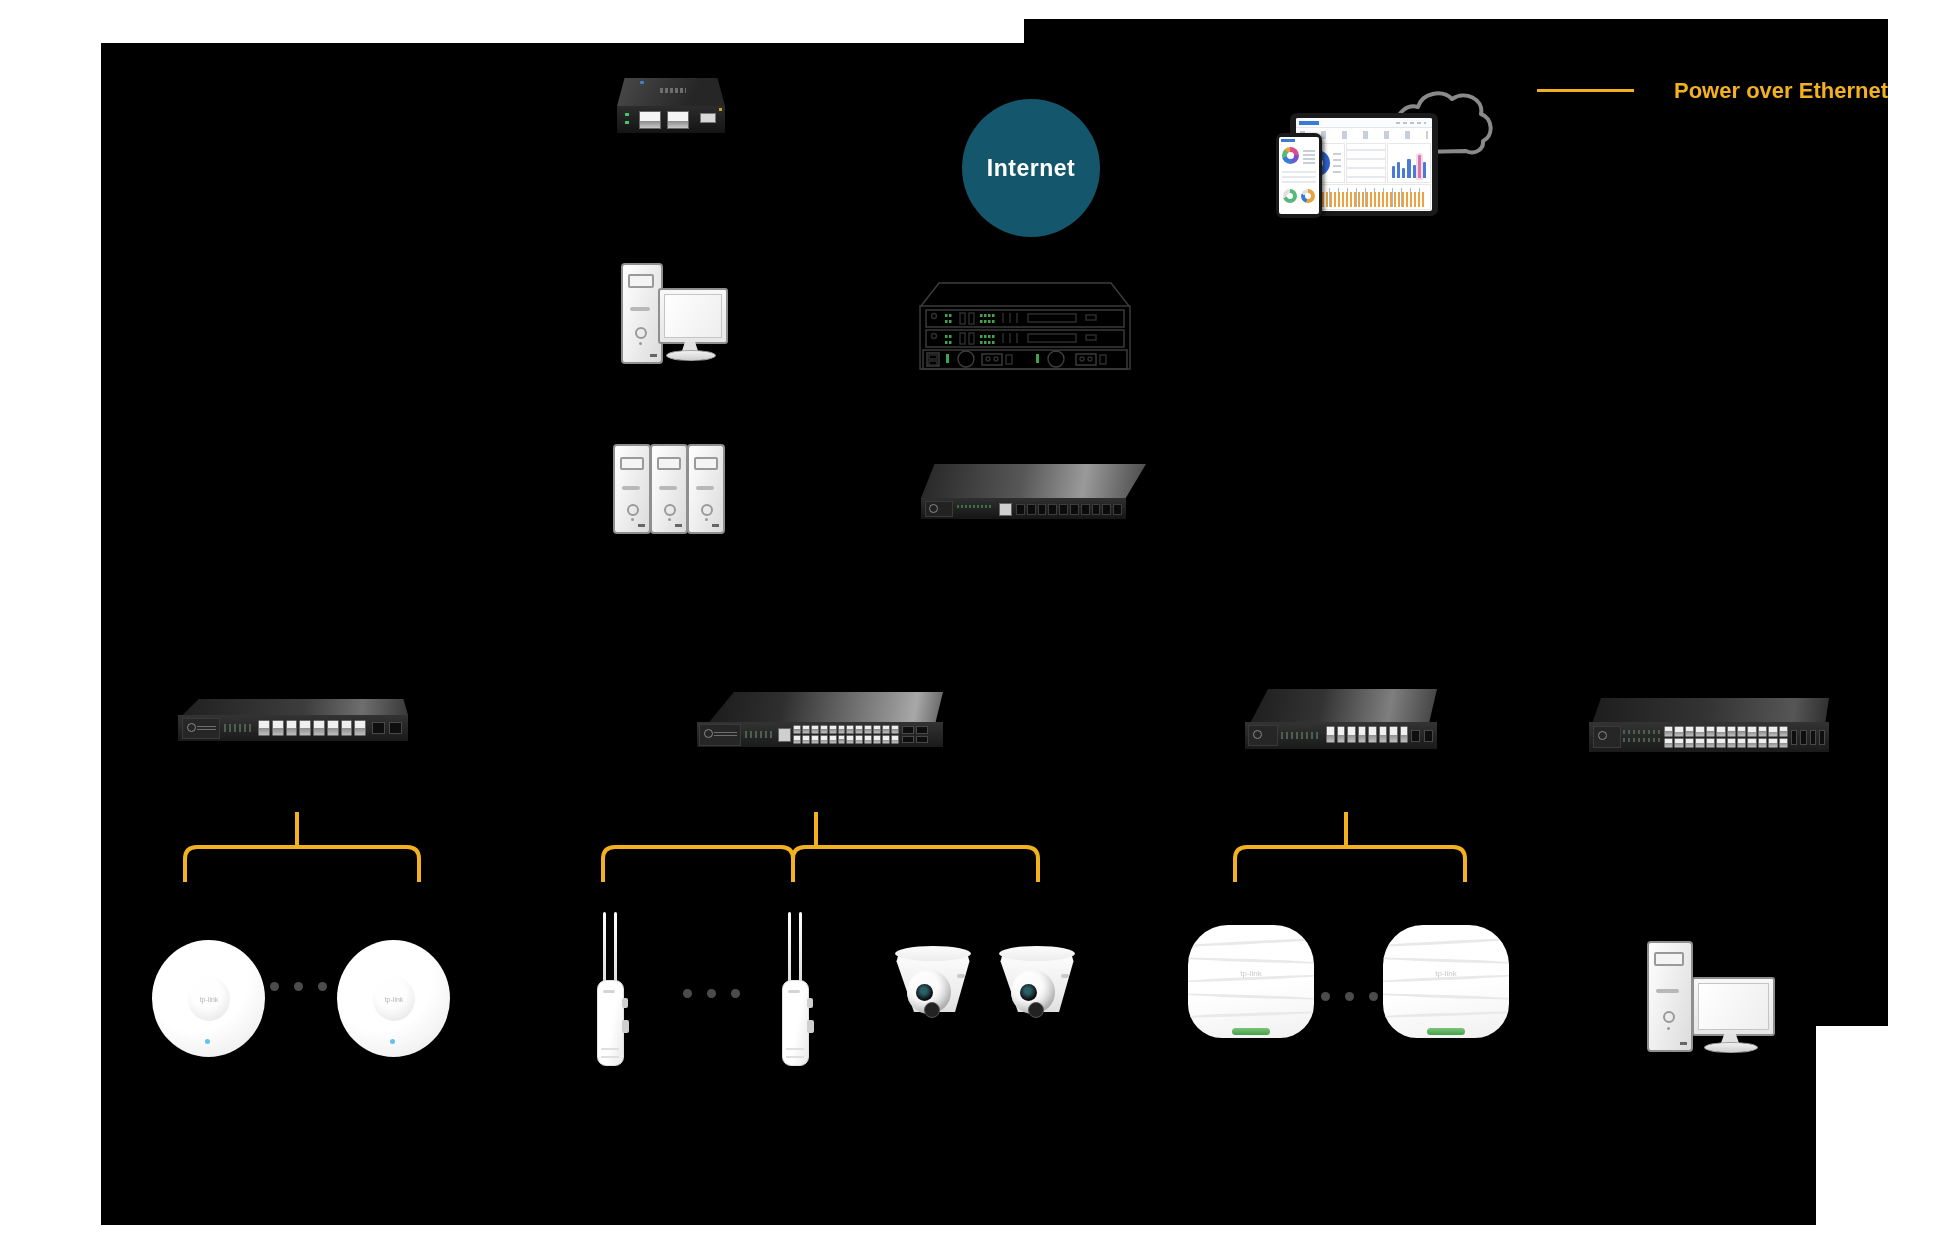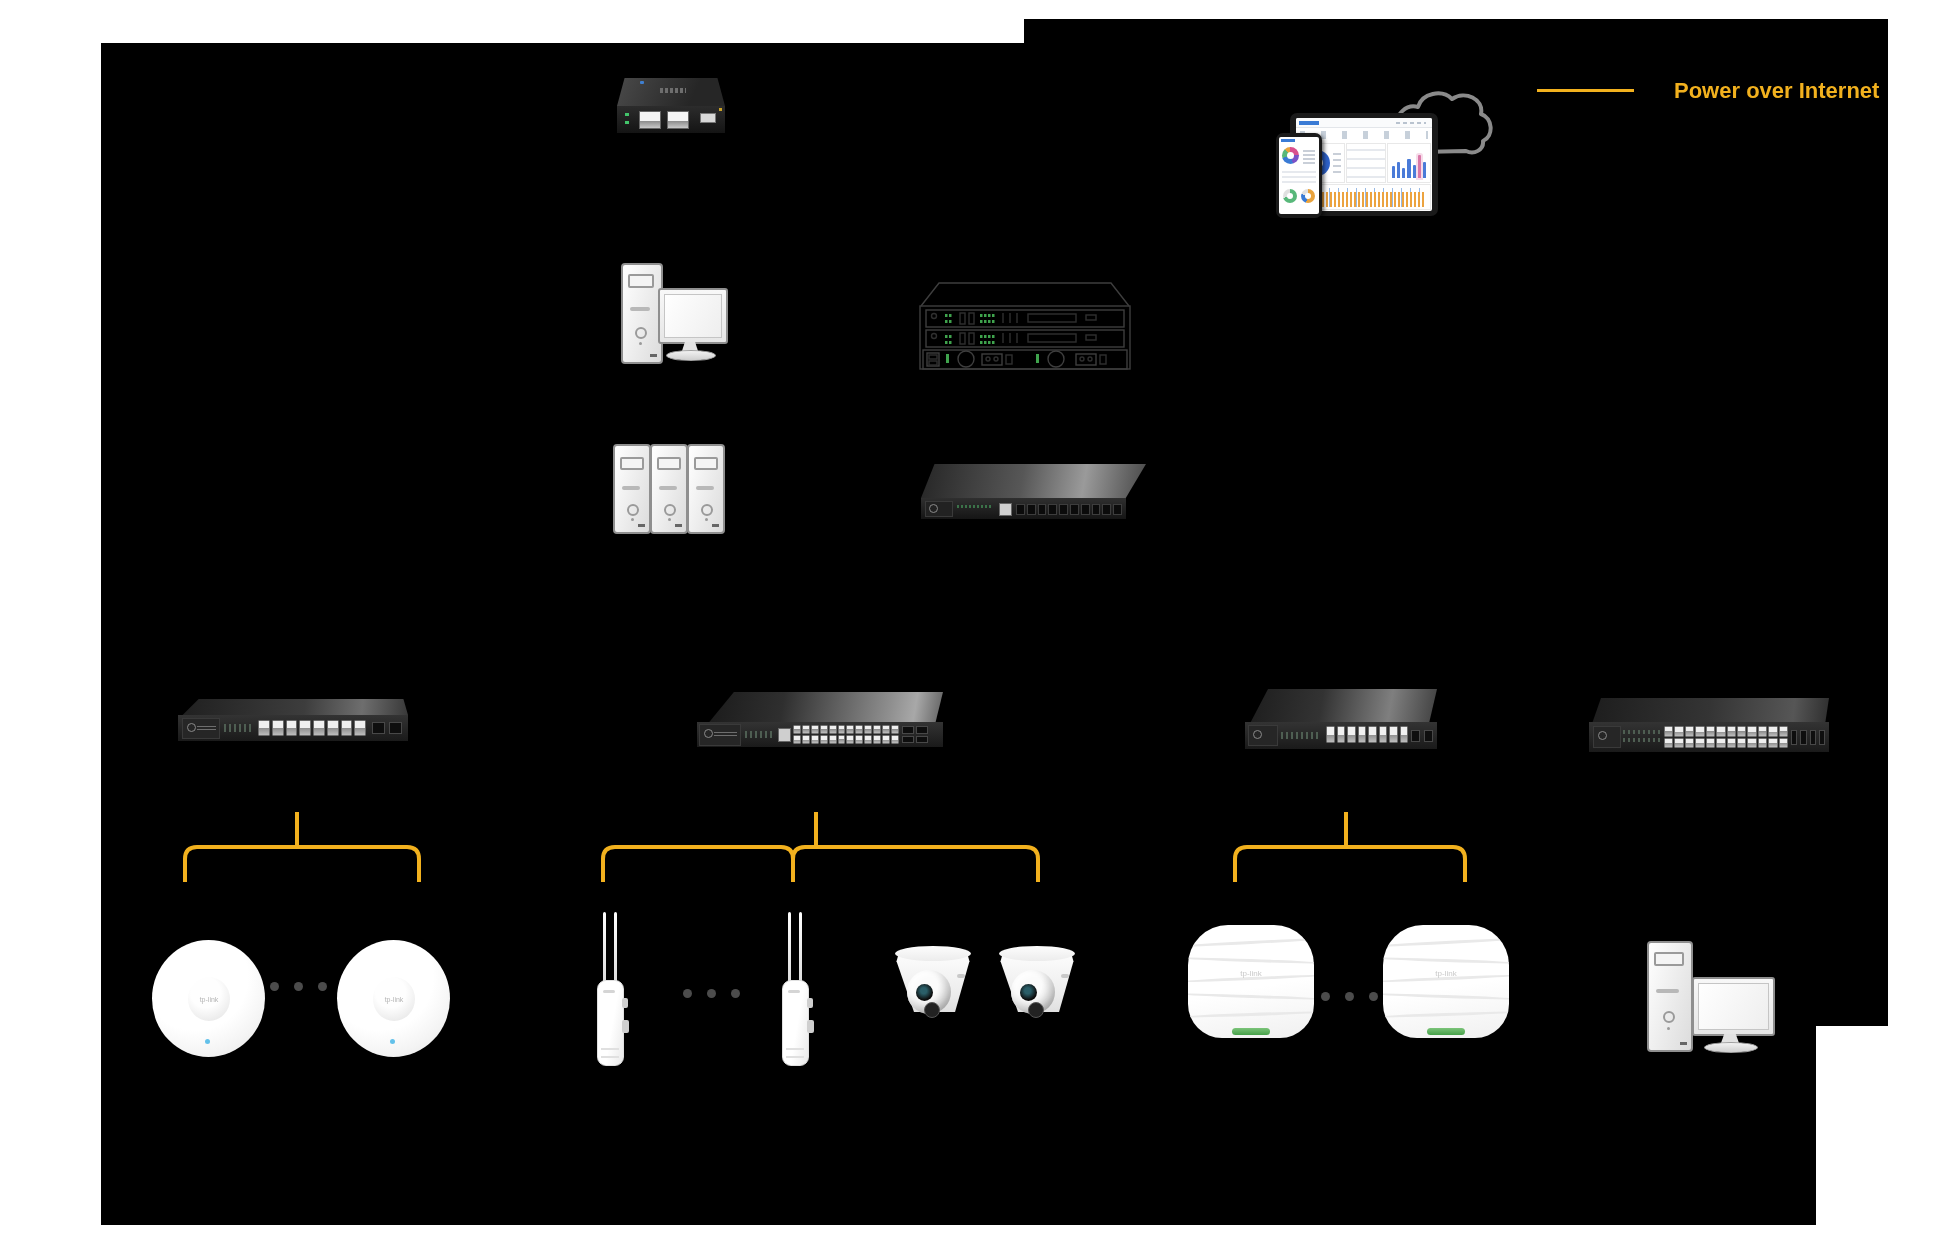--- a/index.html
+++ b/index.html
@@ -150,22 +150,25 @@
 </style>
 </head>
 <body>
 
 <div class="stage">
 
   <div class="abs bgA"></div>
   <div class="abs bgB"></div>
 
   <div class="abs legend-line"></div>
-  <div class="abs legend-label">Power over Internet</div>
-
+  <div class="abs legend-label">Power over Ethernet</div>
+
+  <div class="abs internet">
+    <span>Internet</span>
+  </div>
 
   <div class="abs gw-top"></div>
   <div class="abs gw-ldot"></div>
   <div class="abs gw-logo"></div>
   <div class="abs gw-front"></div>
   <div class="abs gw-led1"></div>
   <div class="abs gw-led2"></div>
   <div class="abs gw-port" style="left:639px;"></div>
   <div class="abs gw-port" style="left:667px;"></div>
   <div class="abs gw-usb"></div>

